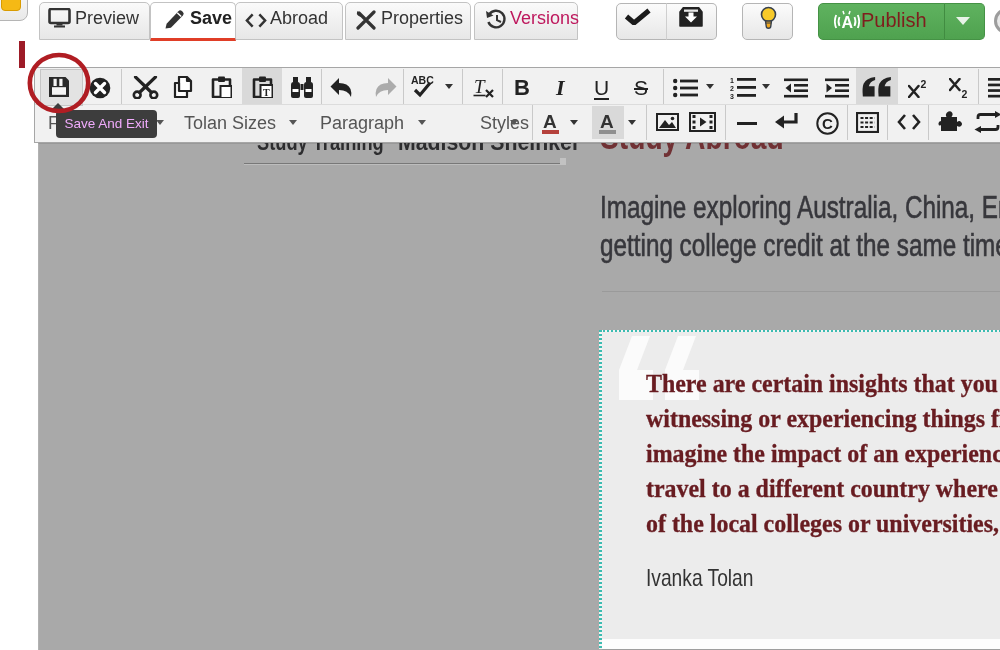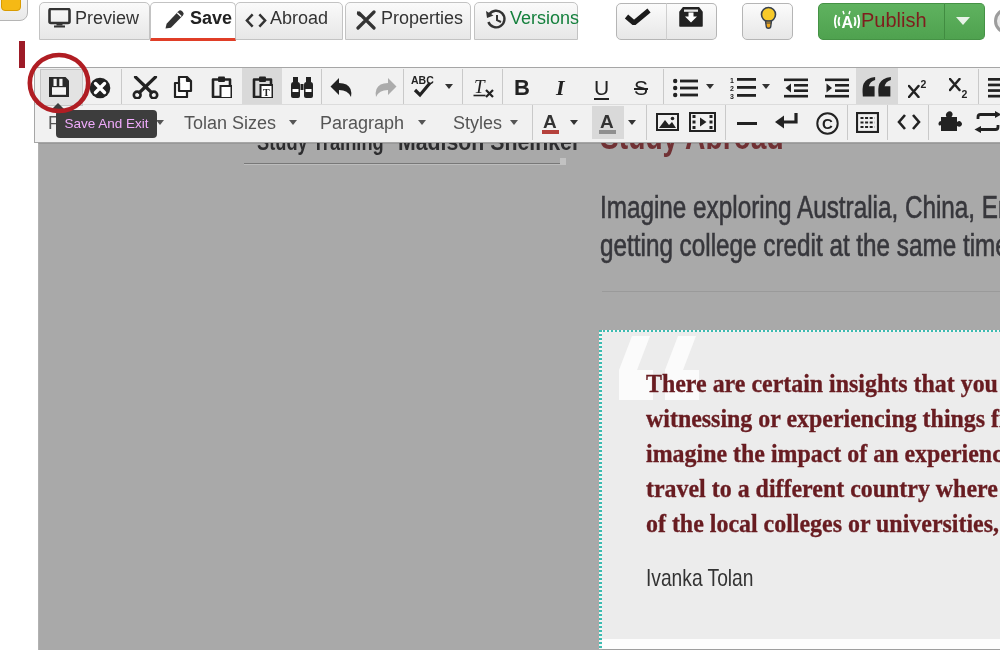--- a/index.html
+++ b/index.html
@@ -51,21 +51,21 @@
 
   <div class="tab" style="left:39px;width:109px"></div>
   <div class="tab tabact" style="left:150px;width:84px;font-weight:bold;z-index:5"></div>
   <div class="tab" style="left:235px;width:106px"></div>
   <div class="tab" style="left:345px;width:124px"></div>
   <div class="tab" style="left:474px;width:102px"></div>
   <div class="abs nw" style="left:75px;top:8px;font-size:18px;color:#333;z-index:6">Preview</div>
   <div class="abs nw" style="left:190px;top:8px;font-size:18px;font-weight:bold;color:#222;z-index:6">Save</div>
   <div class="abs nw" style="left:270px;top:8px;font-size:18px;color:#333;z-index:6">Abroad</div>
   <div class="abs nw" style="left:381px;top:8px;font-size:18px;color:#333;z-index:6">Properties</div>
-  <div class="abs nw" style="left:510px;top:8px;font-size:18px;color:#15803d;z-index:6">Versions</div>
+  <div class="abs nw" style="left:510px;top:8px;font-size:18px;color:#be185d;z-index:6">Versions</div>
 
   <svg class="abs" style="left:48px;top:8px;z-index:6" width="23" height="20" viewBox="0 0 22 20">
       <rect x="1" y="1" width="20" height="14" rx="1.5" fill="none" stroke="#333" stroke-width="2.6"></rect>
       <rect x="8" y="15" width="6" height="2.5" fill="#333"></rect>
       <rect x="5.5" y="17.5" width="11" height="2" fill="#333"></rect>
     </svg>
   <svg class="abs" style="left:163px;top:9px;z-index:6" width="22" height="21" viewBox="0 0 22 21">
       <path d="M2.5 19.5 L3.6 14.8 L15.4 2.2 A2.5 2.5 0 0 1 18.9 2.1 L19.9 3.1 A2.5 2.5 0 0 1 19.9 6.6 L7.9 18.7 L2.5 19.5 Z" fill="#333"></path>
       <path d="M14.2 3.8 L18.2 7.6" stroke="#fff" stroke-width="1.4"></path>
     </svg>
@@ -241,21 +241,21 @@
       <rect x="0" y="5.6" width="24" height="2.7" fill="#222"></rect>
 <rect x="0" y="11.2" width="24" height="2.7" fill="#222"></rect>
       <rect x="0" y="16.8" width="24" height="2.7" fill="#222"></rect>
     </svg>
   <div class="dd nw" style="left:48px;top:113px;z-index:21">Font Family</div>
   <div class="car" style="left:156px;top:120px;border-top-color:#555;z-index:21"></div>
   <div class="dd nw" style="left:184px;top:113px;z-index:22">Tolan Sizes</div>
   <div class="car" style="left:289px;top:120px;border-top-color:#555;z-index:22"></div>
   <div class="dd nw" style="left:320px;top:113px;z-index:22">Paragraph</div>
   <div class="car" style="left:418px;top:120px;border-top-color:#555;z-index:22"></div>
-  <div class="dd nw" style="left:453px;top:113px;z-index:22">Styles</div>
+  <div class="dd nw" style="left:480px;top:113px;z-index:22">Styles</div>
   <div class="car" style="left:510px;top:120px;border-top-color:#555;z-index:22"></div>
   <div class="abs nw" style="left:543px;top:111px;font-size:19px;font-weight:bold;color:#333;z-index:22">A</div>
   <div class="abs" style="left:542px;top:130px;width:17px;height:3.5px;background:#b5413c;z-index:22"></div>
   <div class="car" style="left:570px;top:120px;z-index:22"></div>
   <div class="abs nw" style="left:600px;top:111px;font-size:19px;font-weight:bold;color:#333;z-index:22">A</div>
   <div class="abs" style="left:599px;top:130px;width:17px;height:3.5px;background:#8f8f8f;z-index:22"></div>
   <div class="car" style="left:628px;top:120px;z-index:22"></div>
   <svg class="abs" style="left:656px;top:113px;z-index:22" width="23" height="18" viewBox="0 0 23 18">
 <rect x="1" y="1" width="21" height="16" fill="none" stroke="#222" stroke-width="2"></rect>
 <path d="M3 15 L9 7 L13 12 L16 9 L20 15 Z" fill="#222"></path>

